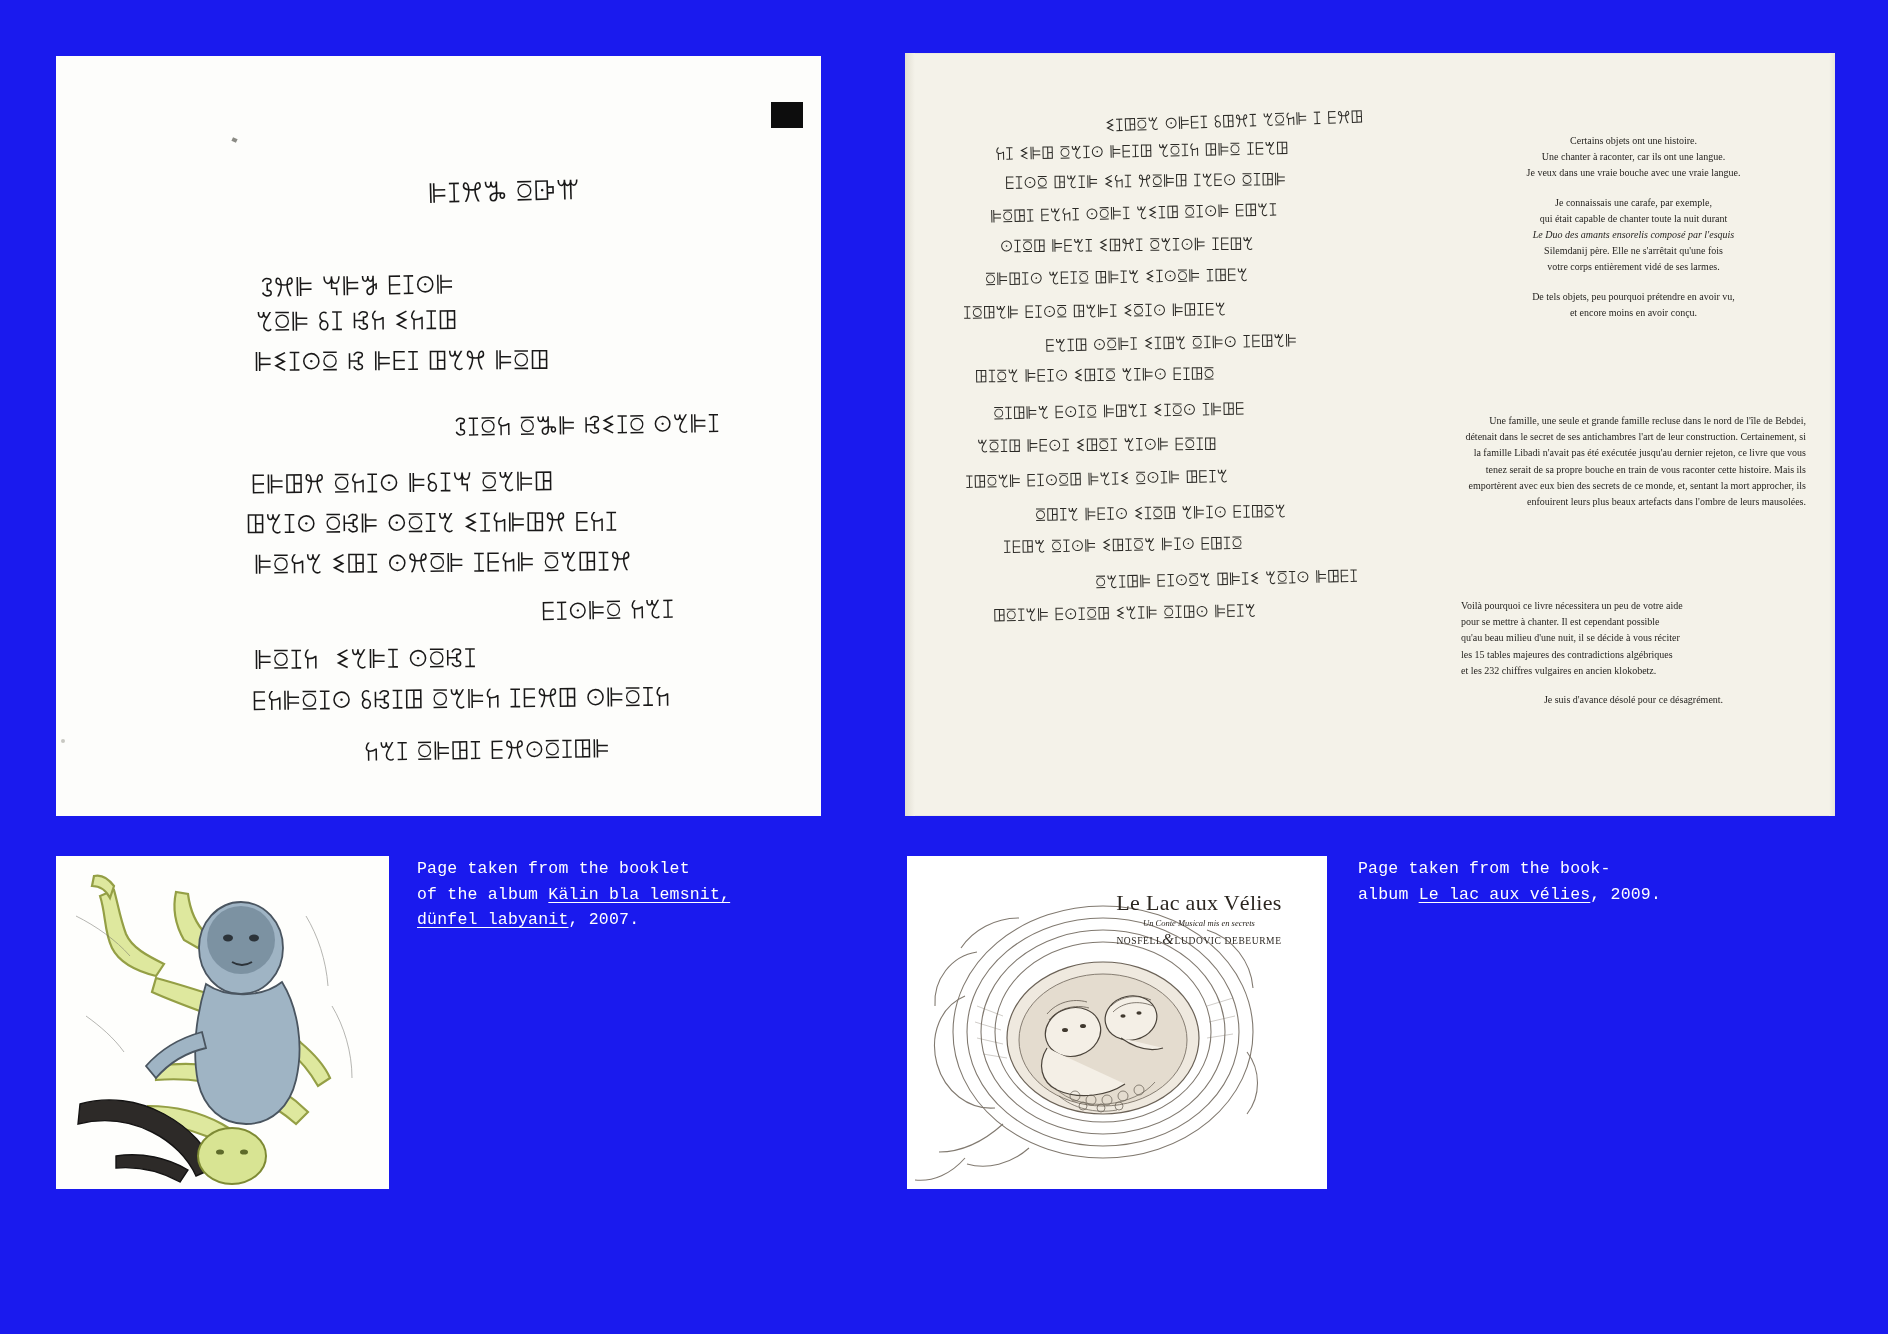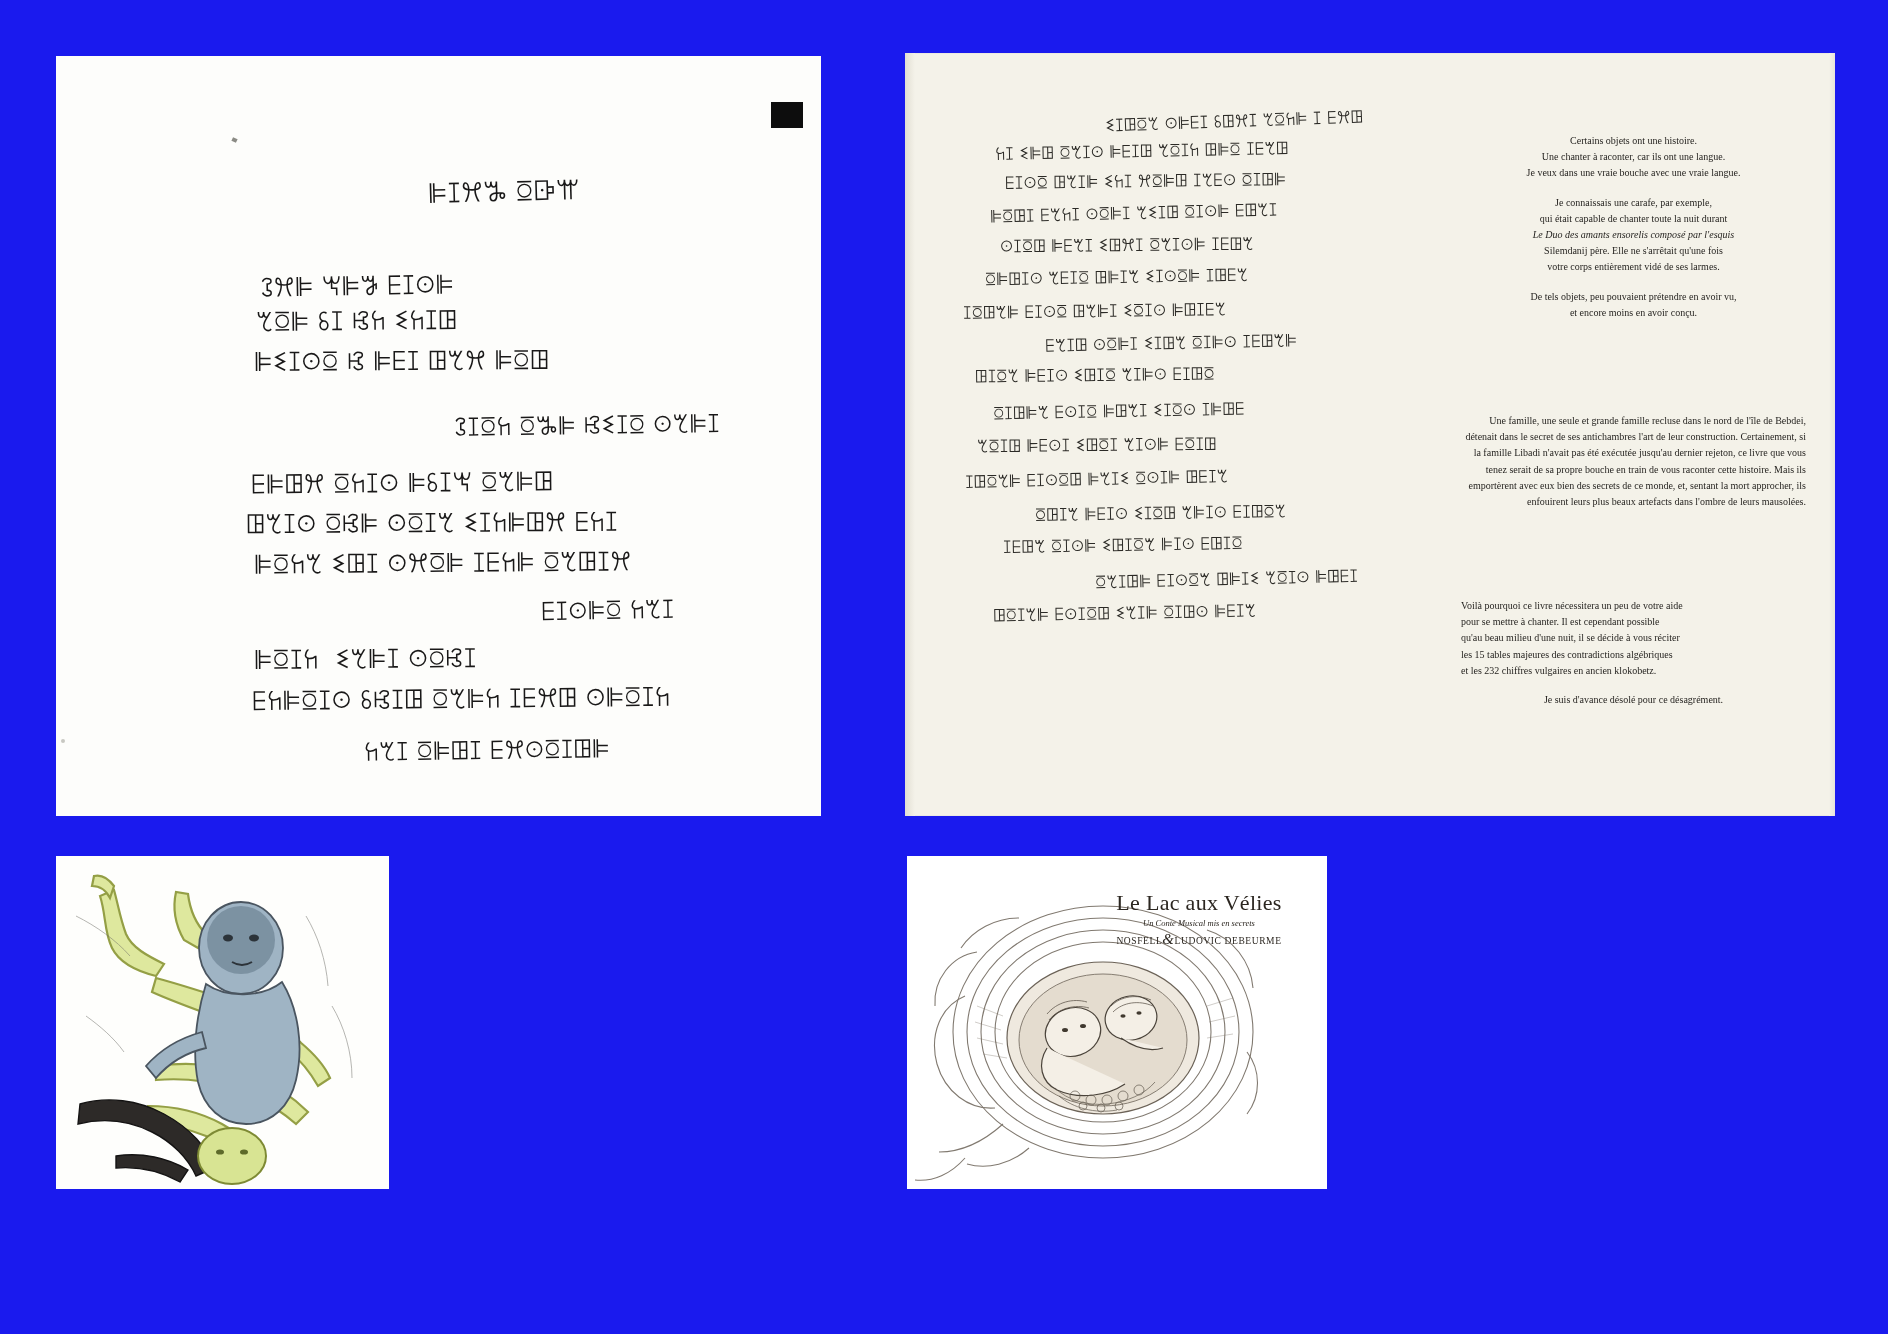--- a/index.html
+++ b/index.html
@@ -209,21 +209,21 @@
 
     <div class="fr-col fr-block-1">
       <p class="center">Certains objets ont une histoire.</p>
       <p class="center" style="margin-top:-13px">Une chanter à raconter, car ils ont une langue.</p>
       <p class="center" style="margin-top:-13px">Je veux dans une vraie bouche avec une vraie langue.</p>
       <p class="center" style="margin-top:8px">Je connaissais une carafe, par exemple,</p>
       <p class="center" style="margin-top:-13px">qui était capable de chanter toute la nuit durant</p>
       <p class="center" style="margin-top:-13px; font-style:italic">Le Duo des amants ensorelis composé par l'esquis</p>
       <p class="center" style="margin-top:-13px">Silemdanij père. Elle ne s'arrêtait qu'une fois</p>
       <p class="center" style="margin-top:-13px">votre corps entièrement vidé de ses larmes.</p>
-      <p class="center" style="margin-top:8px">De tels objets, peu pouvaient prétendre en avoir vu,</p>
+      <p class="center" style="margin-top:8px">De tels objets, peu pourquoi prétendre en avoir vu,</p>
       <p class="center" style="margin-top:-13px">et encore moins en avoir conçu.</p>
     </div>
 
     <div class="fr-col fr-block-2">
       <p>Une famille, une seule et grande famille recluse dans le nord de l'île de Bebdei, détenait dans le secret de ses antichambres l'art de leur construction. Certainement, si la famille Libadi n'avait pas été exécutée jusqu'au dernier rejeton, ce livre que vous tenez serait de sa propre bouche en train de vous raconter cette histoire. Mais ils emportèrent avec eux bien des secrets de ce monde, et, sentant la mort approcher, ils enfouirent leurs plus beaux artefacts dans l'ombre de leurs mausolées.</p>
     </div>
 
     <div class="fr-col fr-block-3">
       <p>Voilà pourquoi ce livre nécessitera un peu de votre aide</p>
       <p style="margin-top:-13px">pour se mettre à chanter. Il est cependant possible</p>
@@ -359,15 +359,23 @@
 
     <div class="cover-title">
       <div class="main">Le Lac aux Vélies</div>
       <div class="sub">Un Conte Musical mis en secrets</div>
       <div class="authors">
         <span>NOSFELL</span><span class="amp">&amp;</span><span>LUDOVIC DEBEURME</span>
       </div>
     </div>
   </div>
 
-
+  <div class="caption caption-left">
+    <span>Page taken from the booklet</span><br>
+    <span>of the album </span><u>Kälin bla lemsnit, dünfel labyanit</u><span>, 2007.</span>
+  </div>
+
+  <div class="caption caption-right">
+    <span>Page taken from the book-</span><br>
+    <span>album </span><u>Le lac aux vélies</u><span>, 2009.</span>
+  </div>
 
 </div>
 
 </body></html>

